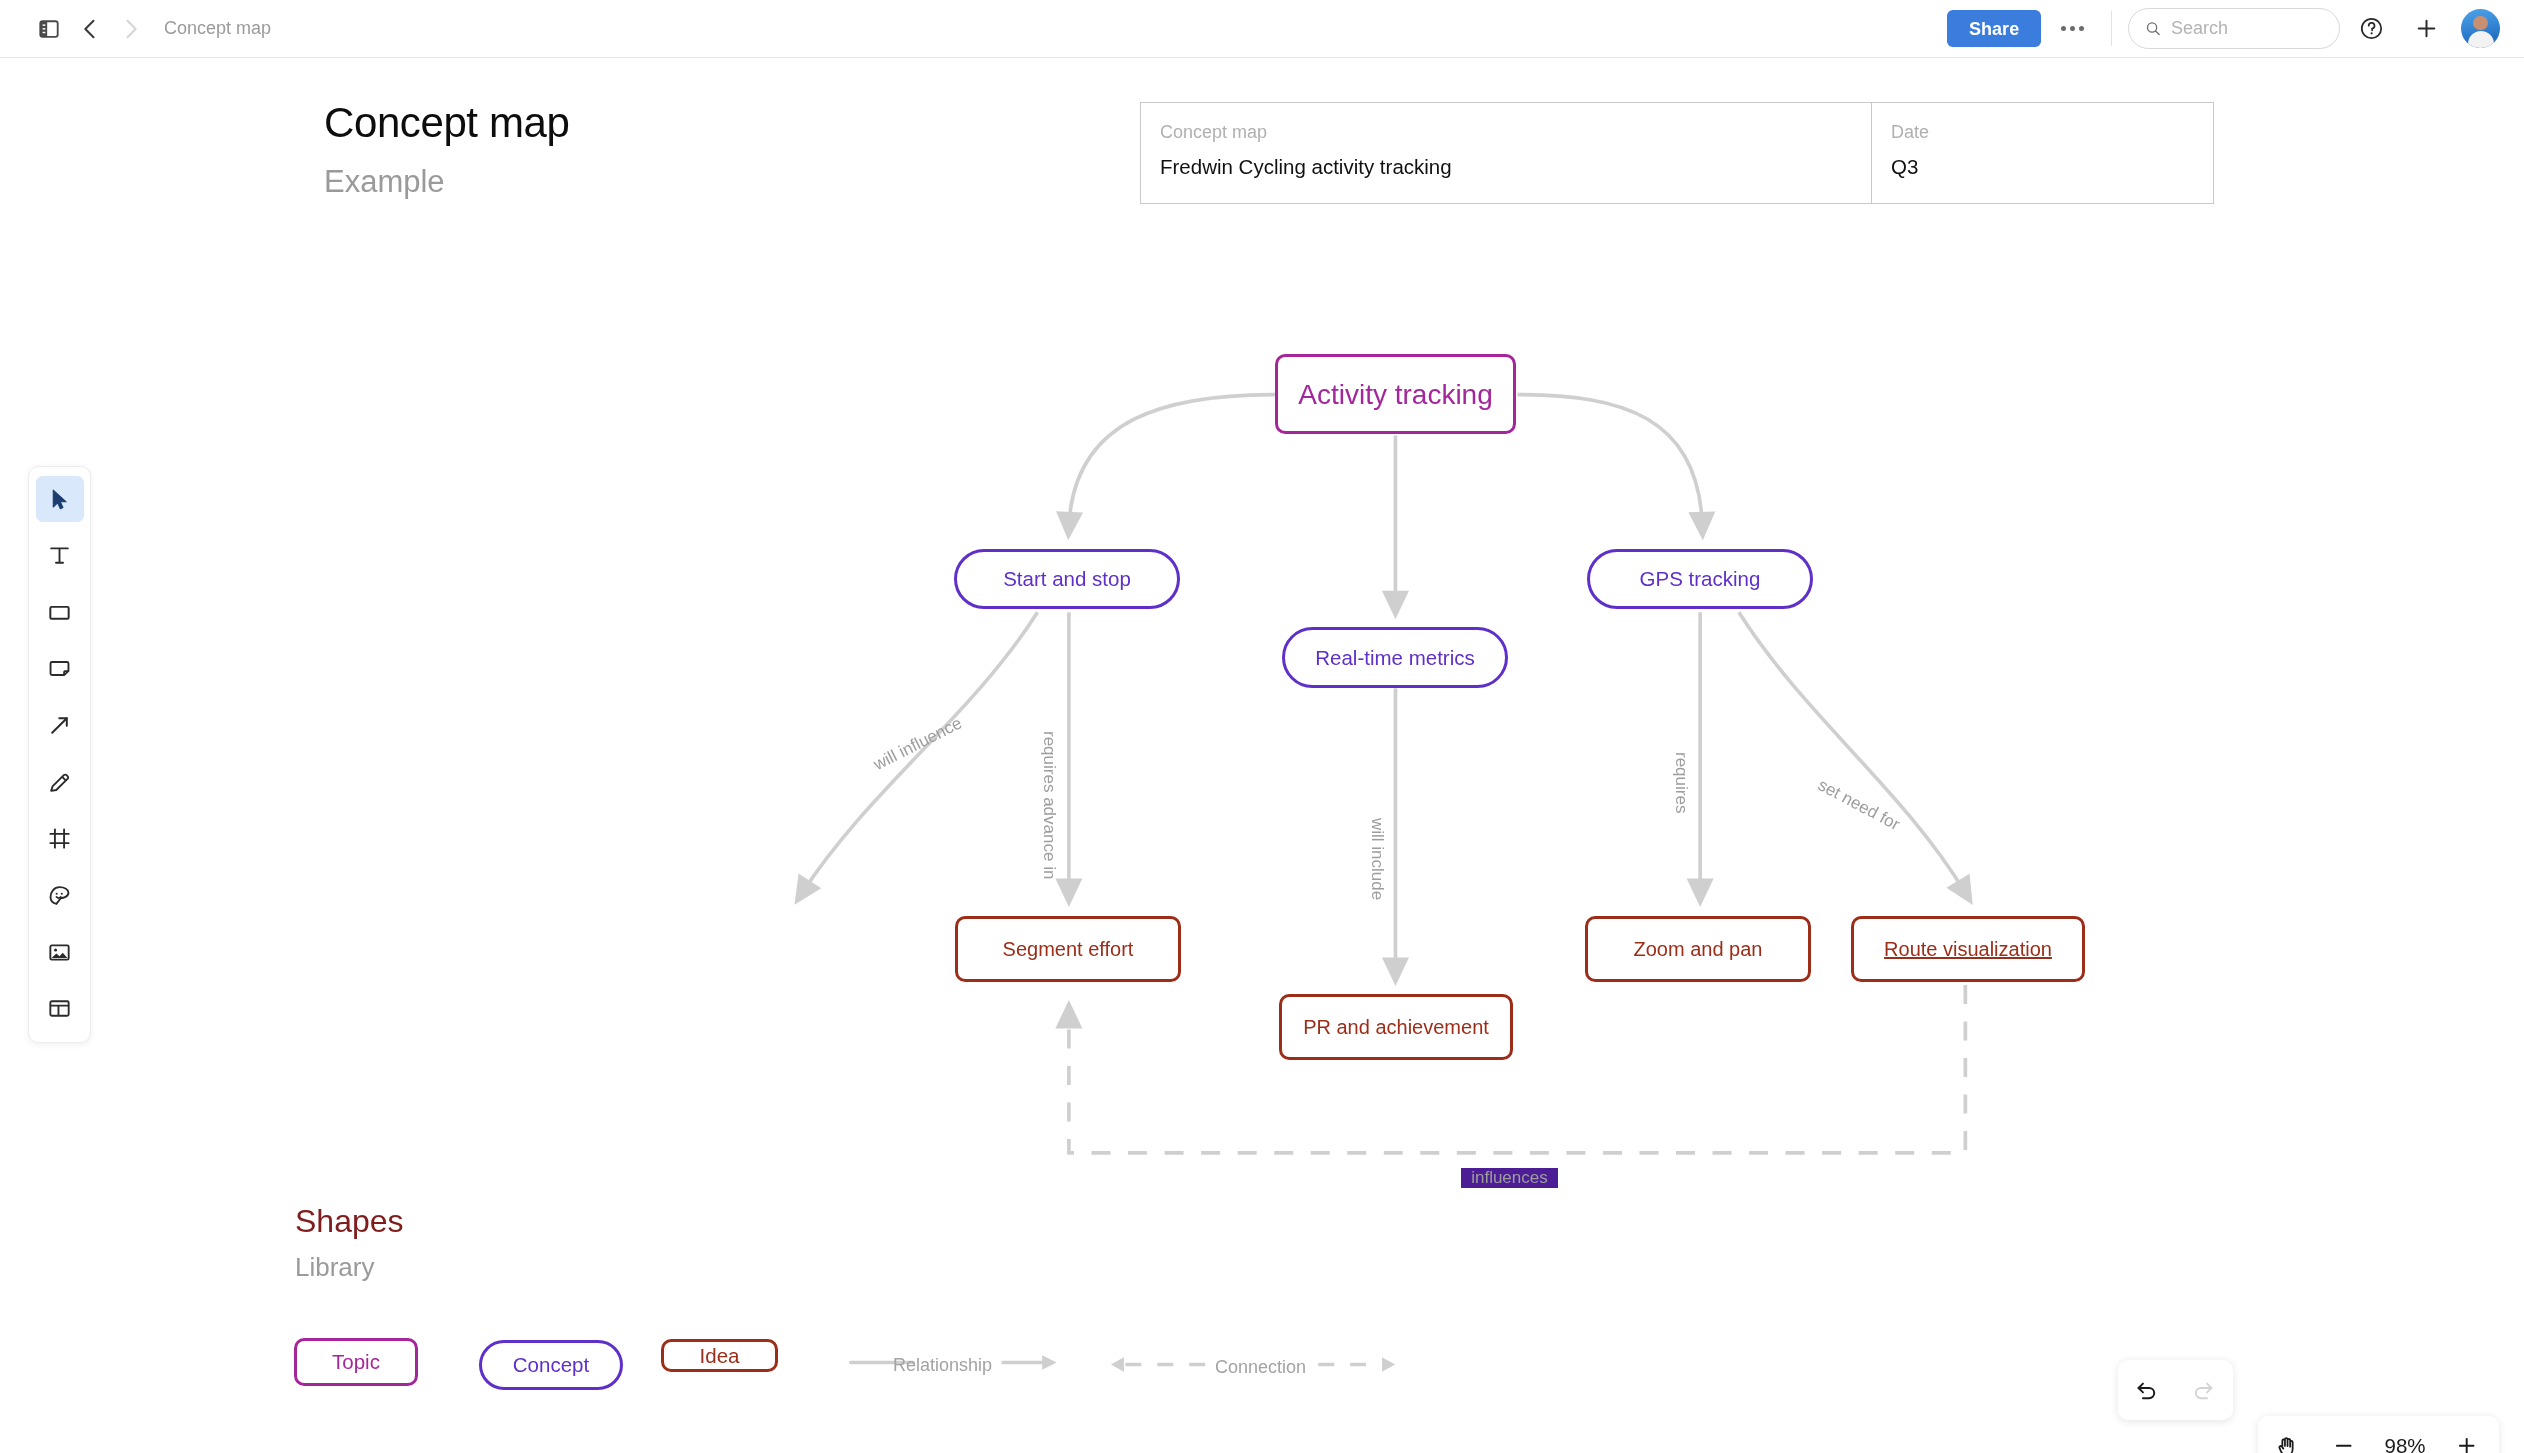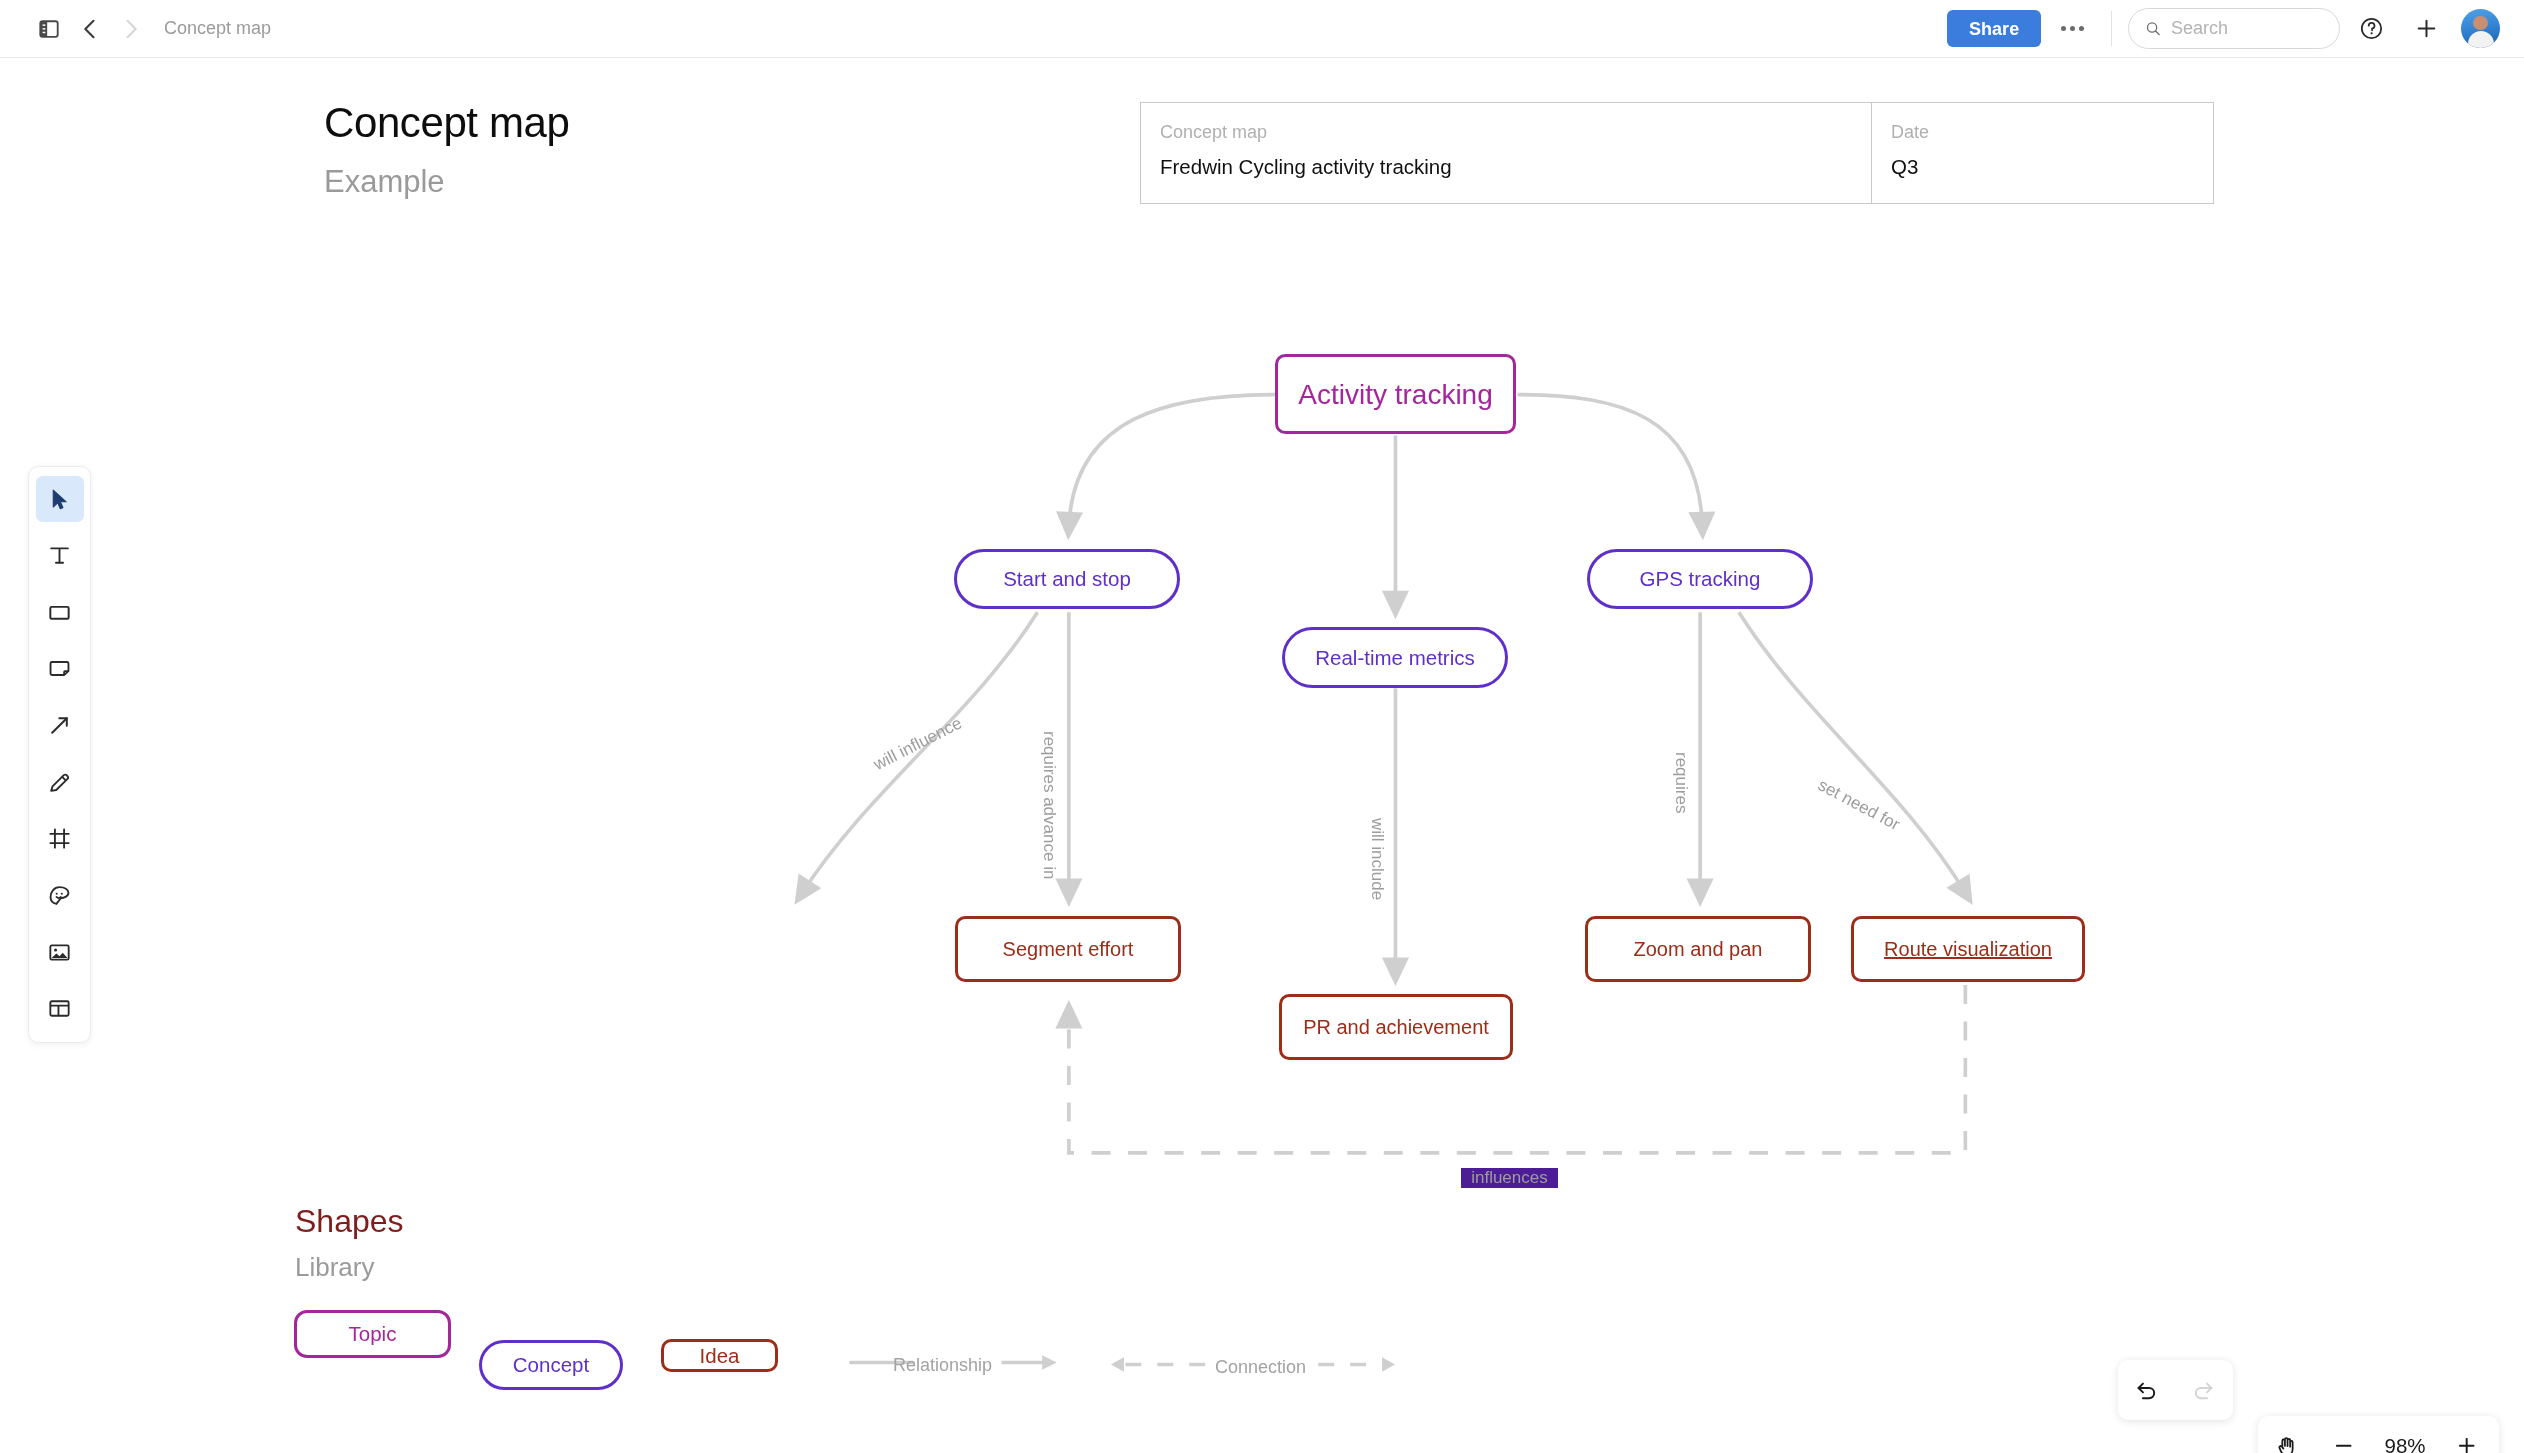--- a/index.html
+++ b/index.html
@@ -357,21 +357,21 @@
     <span style="font-size:20px;">Zoom and pan</span>
   </div>
 
   <div class="node n-idea" style="left:1851px; top:916px; width:234px; height:66px;text-decoration:underline;">
     <span style="font-size:20px;">Route visualization</span>
   </div>
 
   <div class="shapes-title">Shapes</div>
   <div class="shapes-sub">Library</div>
 
-  <div class="legend-shape n-topic" style="left:294px; top:1310px; width:157px; height:48px;border-radius:13px;">
+  <div class="legend-shape n-topic" style="left:294px; top:1338px; width:124px; height:48px;">
     <span style="font-size:20.5px;">Topic</span>
   </div>
   <div class="legend-shape n-concept" style="left:479px; top:1340px; width:144px; height:50px;">
     <span style="font-size:20.5px;">Concept</span>
   </div>
   <div class="legend-shape n-idea" style="left:661px; top:1339px; width:117px; height:33px;">
     <span style="font-size:20.5px;">Idea</span>
   </div>
 
   <svg class="legend-line" style="left:847px; top:1348px;" width="212" height="29" viewBox="0 0 290 40">

